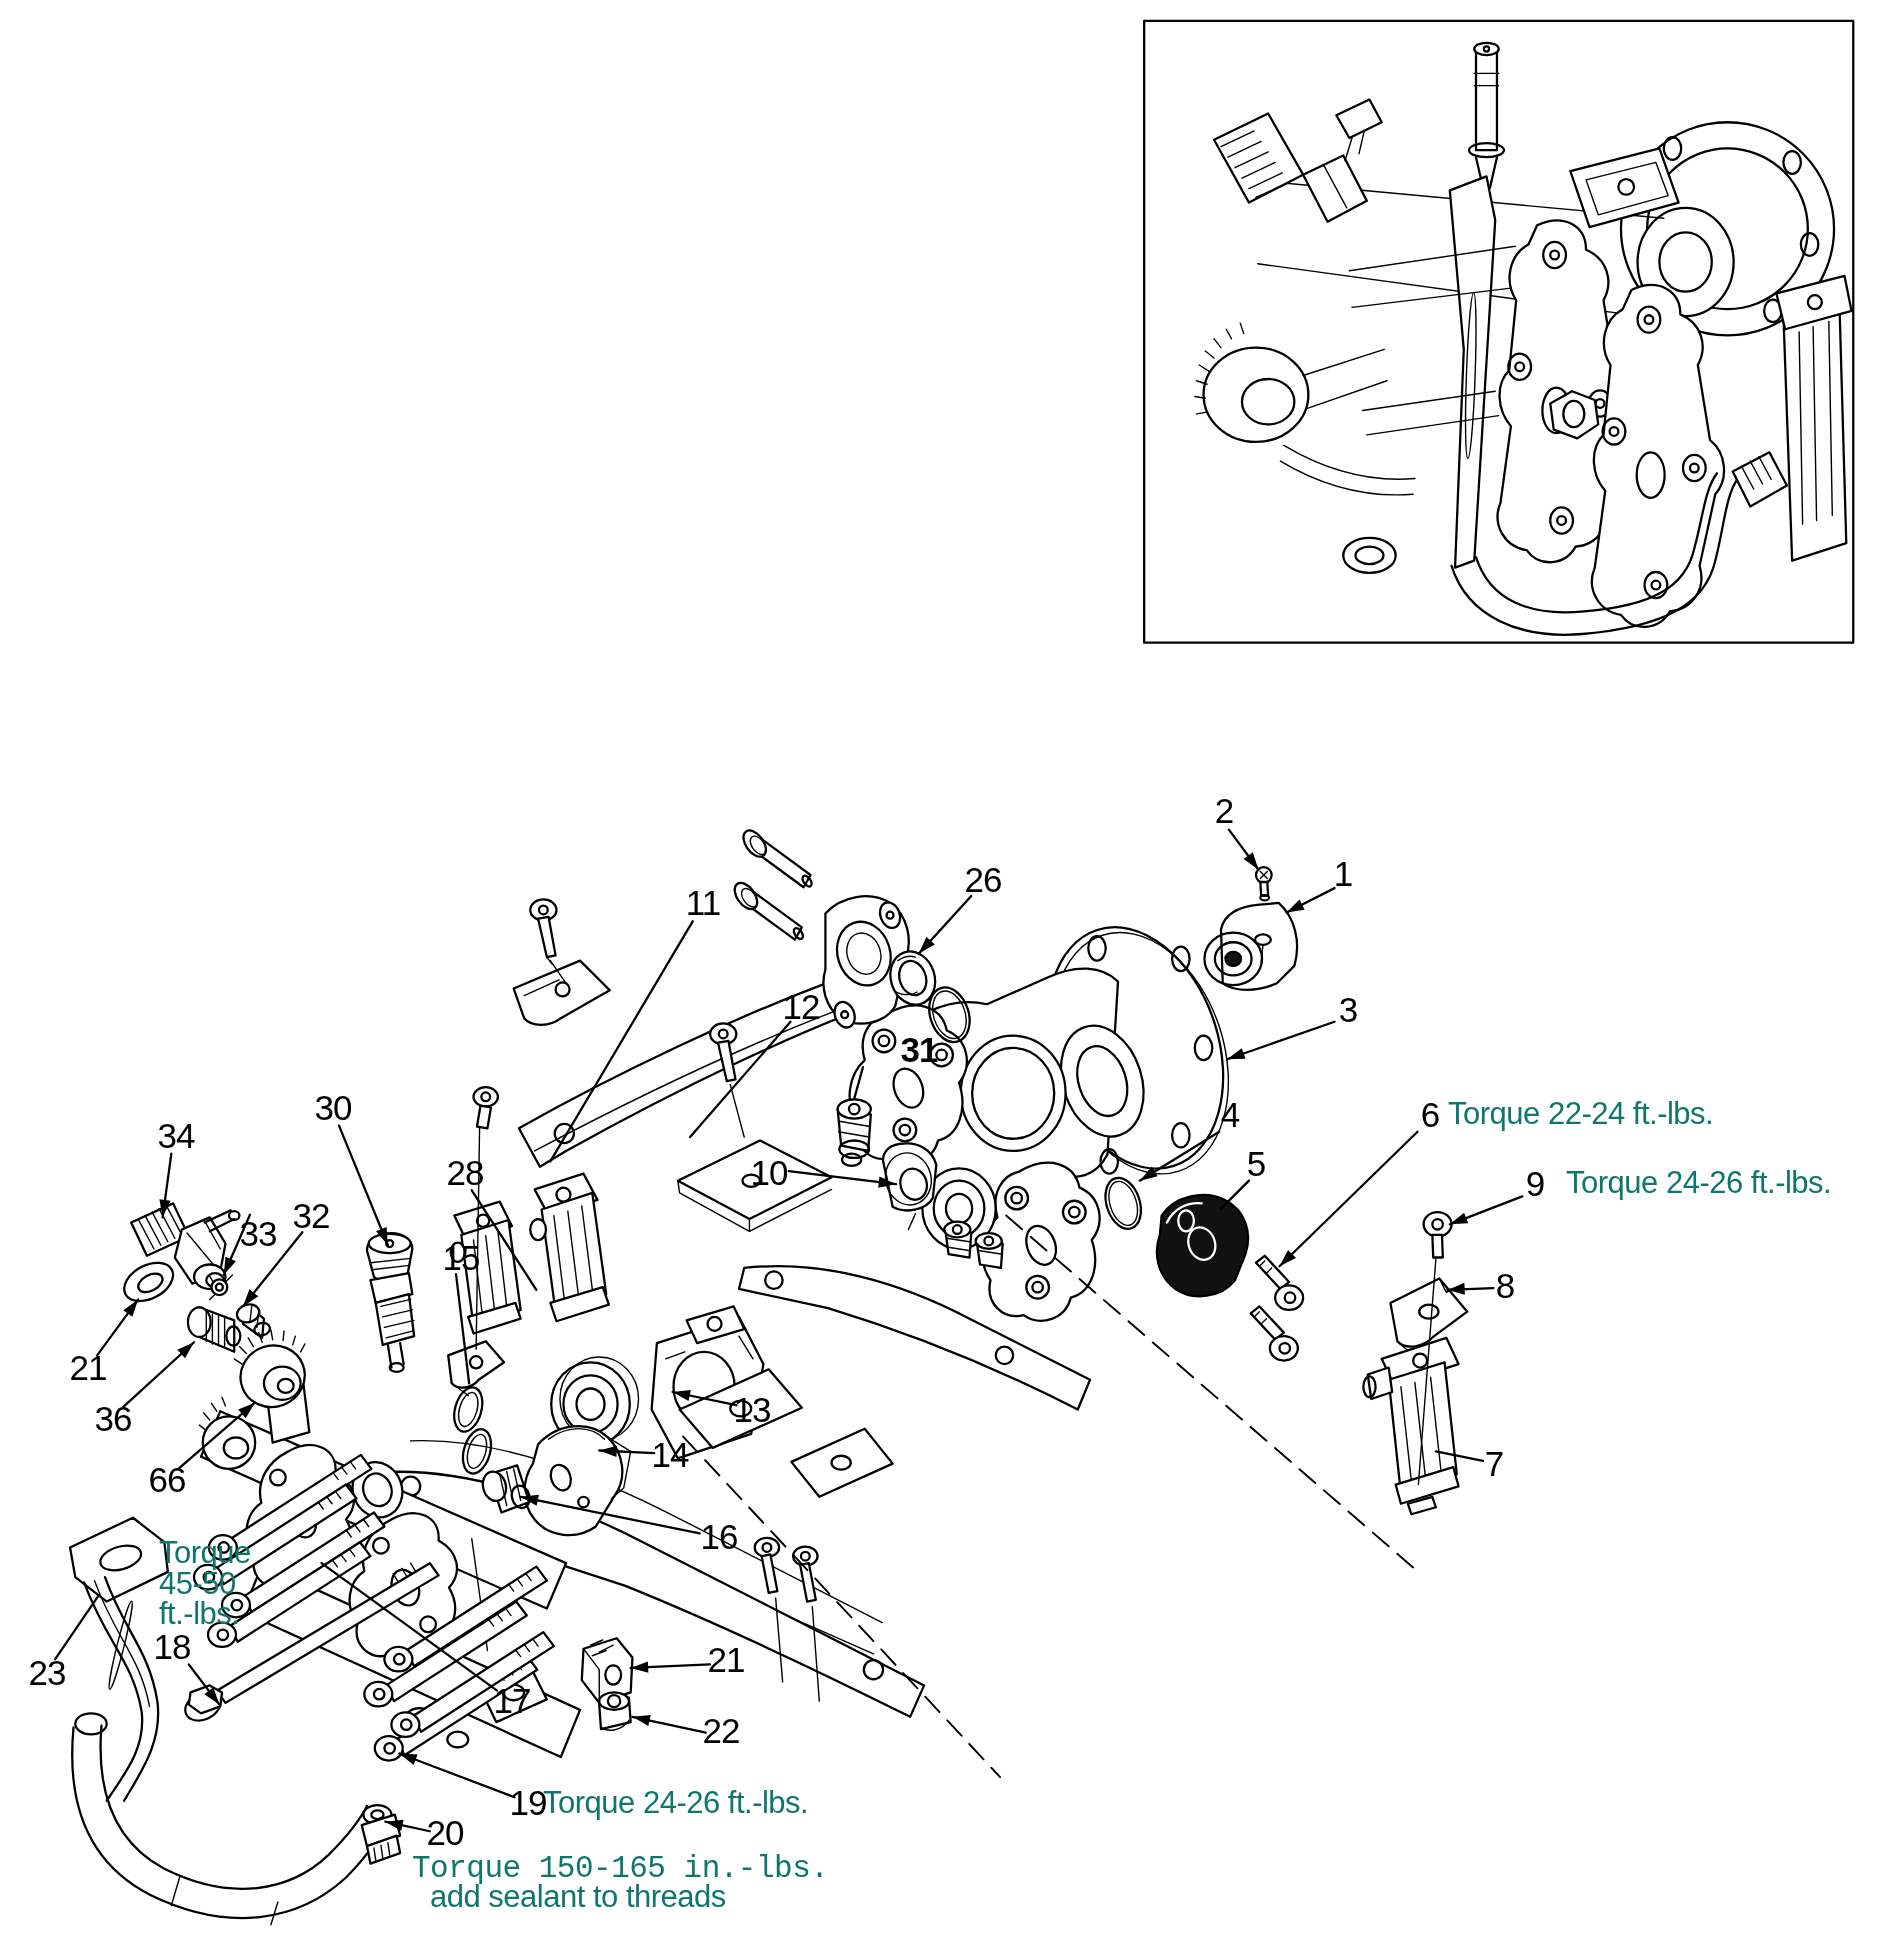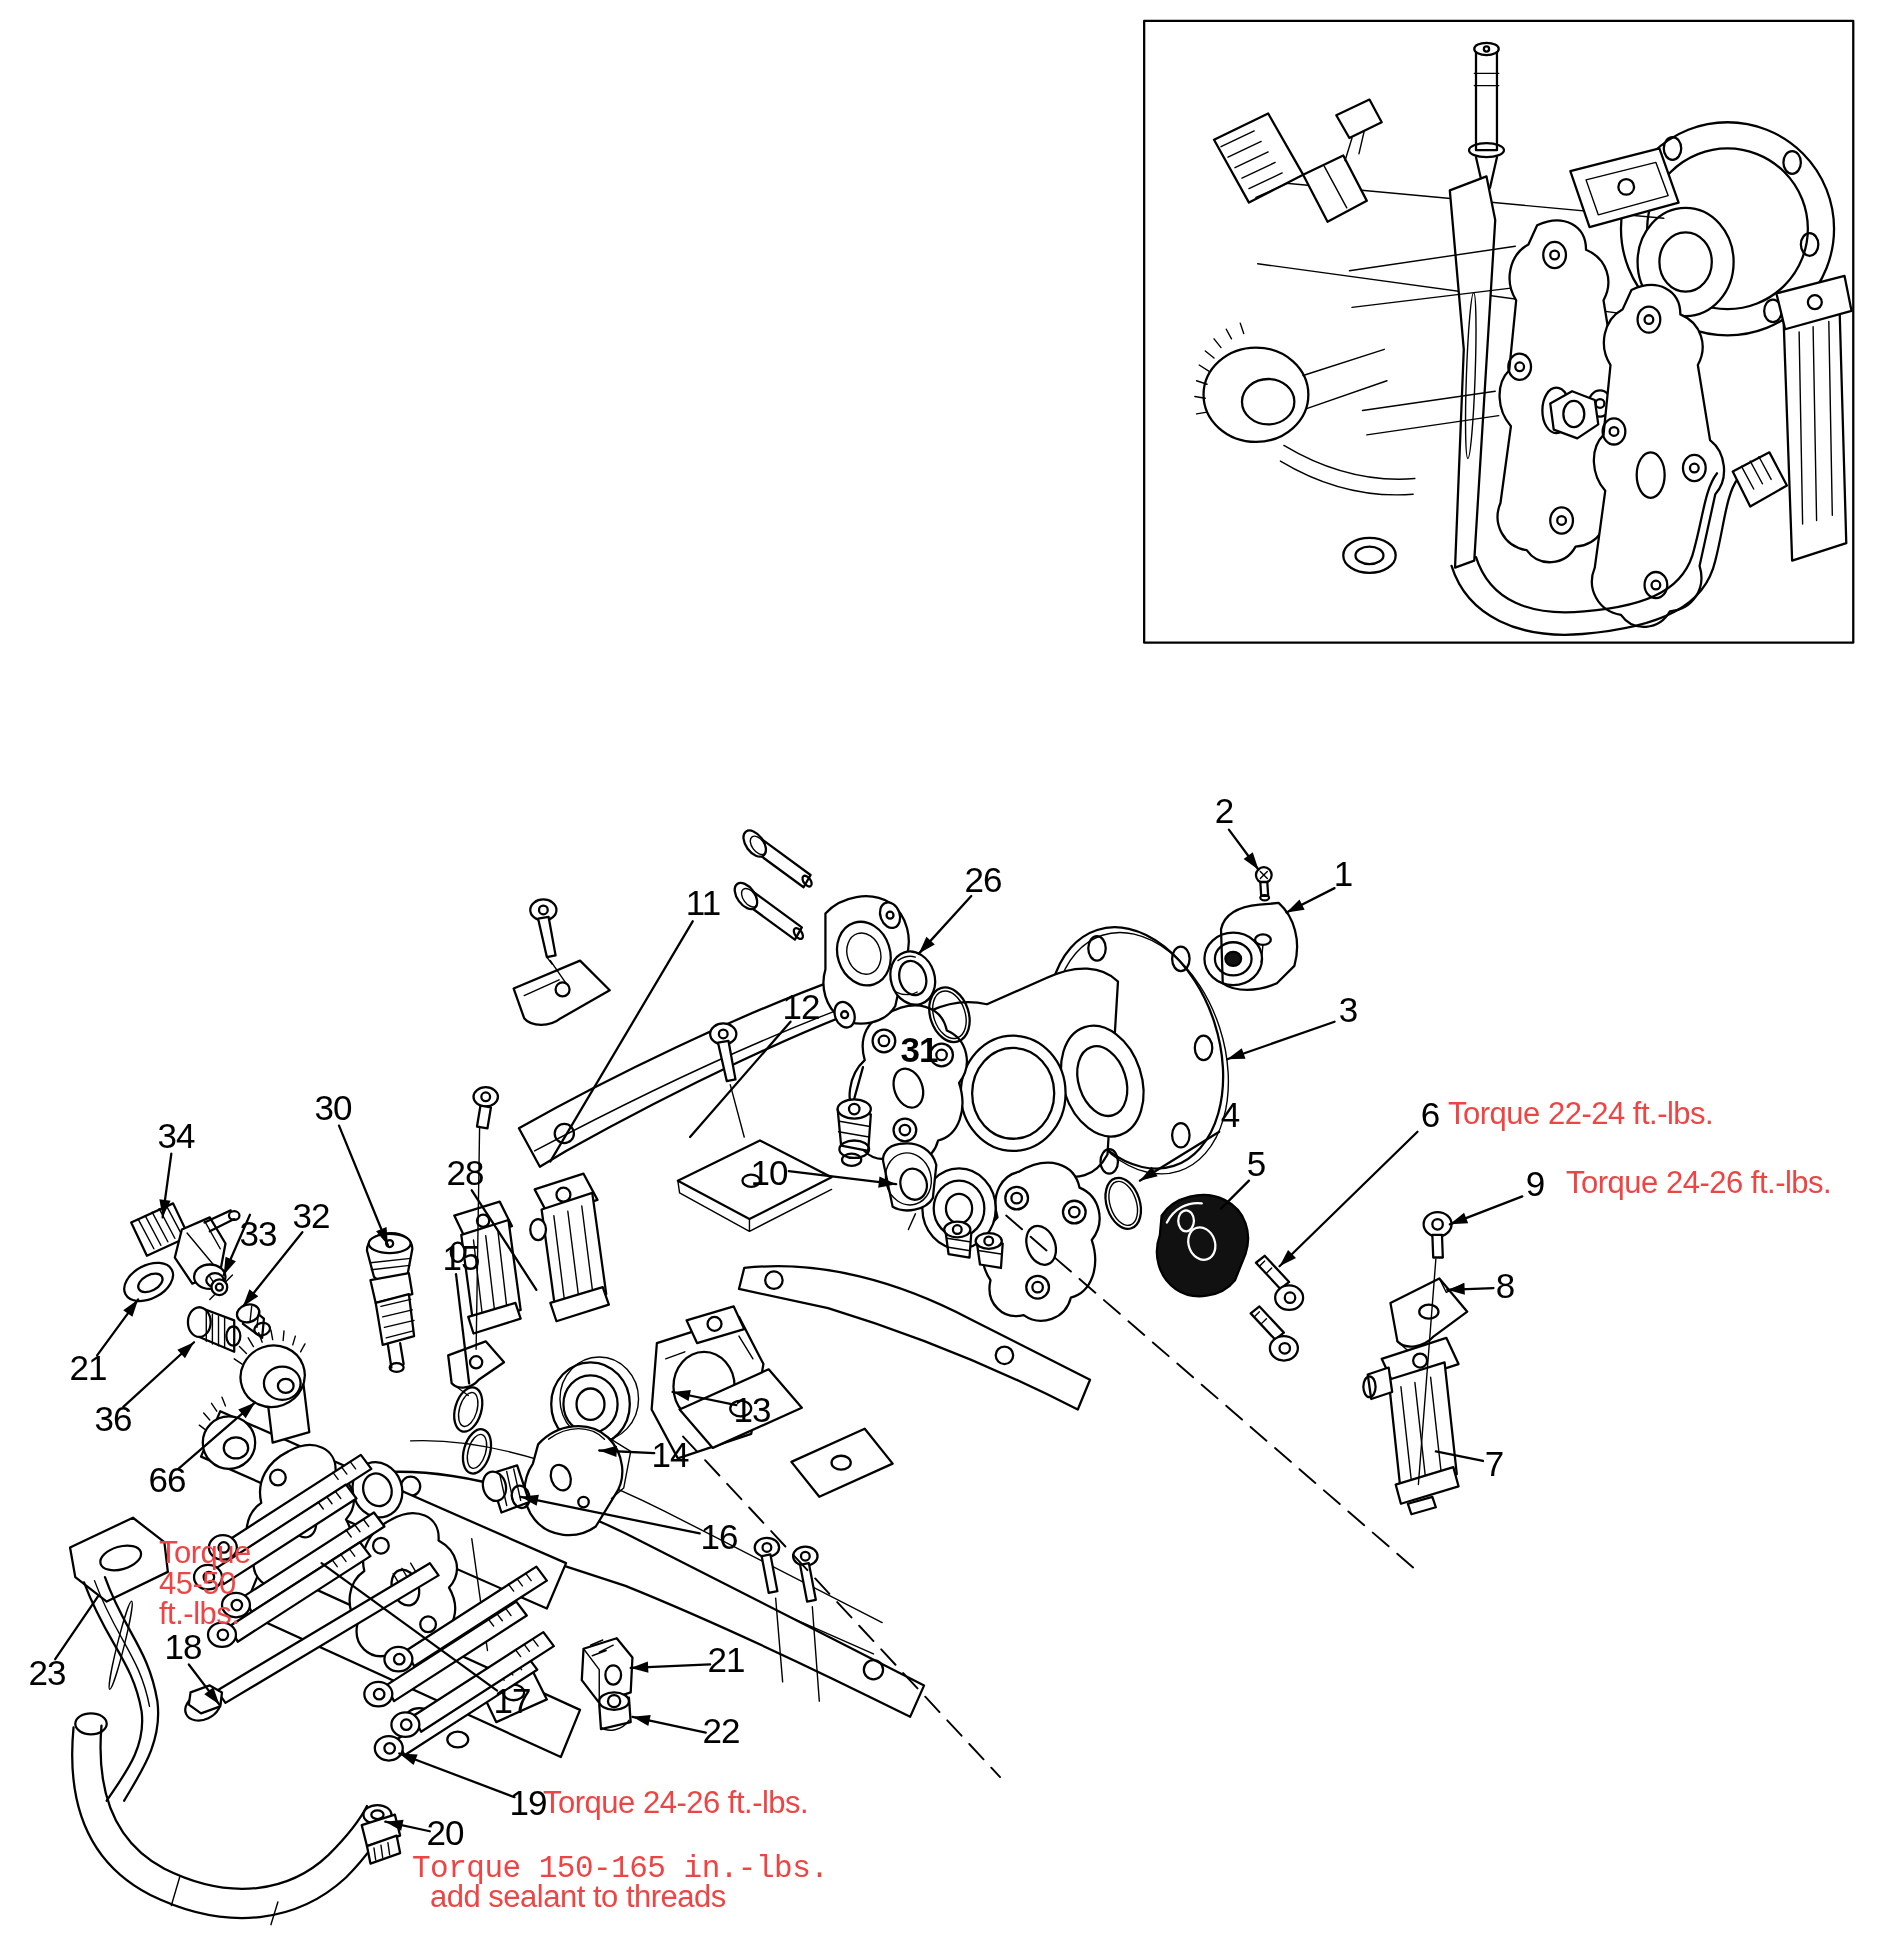--- a/index.html
+++ b/index.html
@@ -10,21 +10,21 @@
       stroke:#000;fill:none;stroke-width:2.6;stroke-linejoin:round;stroke-linecap:round;}
   #diagram-svg .f{fill:#fff;}
   #diagram-svg .d{fill:#111;}
   #diagram-svg .t{stroke-width:1.6;}
   #diagram-svg .dash{stroke-dasharray:24 13;stroke-width:2.2;}
   #diagram-svg .w{stroke:#fff;fill:none;}
   #diagram-svg .ar{fill:#000;stroke:none;}
   #label-layer{position:absolute;left:0;top:0;width:100%;height:100%;pointer-events:none;}
   .callout{position:absolute;transform:translate(-50%,-50%);font-size:35px;color:#000;
            font-weight:400;letter-spacing:-0.9px;}
-  .annotation{position:absolute;transform:translate(0,-50%);font-size:31px;color:#ef4444;
+  .annotation{position:absolute;transform:translate(0,-50%);font-size:31px;color:#0f766e;
               white-space:nowrap;letter-spacing:-0.5px;}
 </style>
 </head>
 <body>
 
 <div class="page">
 <svg id="diagram-svg" width="1891" height="1957" viewBox="0 0 2165 2241">
   <defs>
     <g id="bolt">
       <path class="f" d="M9,-10 L158,-106 L170,-90 L18,8 Z"></path>
@@ -565,21 +565,21 @@
       <div class="callout" style="left: 1505px; top: 1286px;">8</div>
       <div class="callout" style="left: 1535px; top: 1184px;">9</div>
       <div class="callout" style="left: 769px; top: 1173px;">10</div>
       <div class="callout" style="left: 703px; top: 903px;">11</div>
       <div class="callout" style="left: 801px; top: 1007px;">12</div>
       <div class="callout" style="left: 752px; top: 1410px;">13</div>
       <div class="callout" style="left: 670px; top: 1455px;">14</div>
       <div class="callout" style="left: 461px; top: 1258px;">15</div>
       <div class="callout" style="left: 719px; top: 1537px;">16</div>
       <div class="callout" style="left: 512px; top: 1701px;">17</div>
-      <div class="callout" style="left: 183px; top: 1647px;">18</div>
+      <div class="callout" style="left: 172px; top: 1647px;">18</div>
       <div class="callout" style="left: 528px; top: 1803px;">19</div>
       <div class="callout" style="left: 445px; top: 1833px;">20</div>
       <div class="callout" style="left: 726px; top: 1660px;">21</div>
       <div class="callout" style="left: 721px; top: 1731px;">22</div>
       <div class="callout" style="left: 47px; top: 1673px;">23</div>
       <div class="callout" style="left: 983px; top: 880px;">26</div>
       <div class="callout" style="left: 465px; top: 1173px;">28</div>
       <div class="callout" style="left: 333px; top: 1108px;">30</div>
       <div class="callout" style="left: 919px; top: 1050px; font-weight: bold;">31</div>
       <div class="callout" style="left: 311px; top: 1216px;">32</div>

